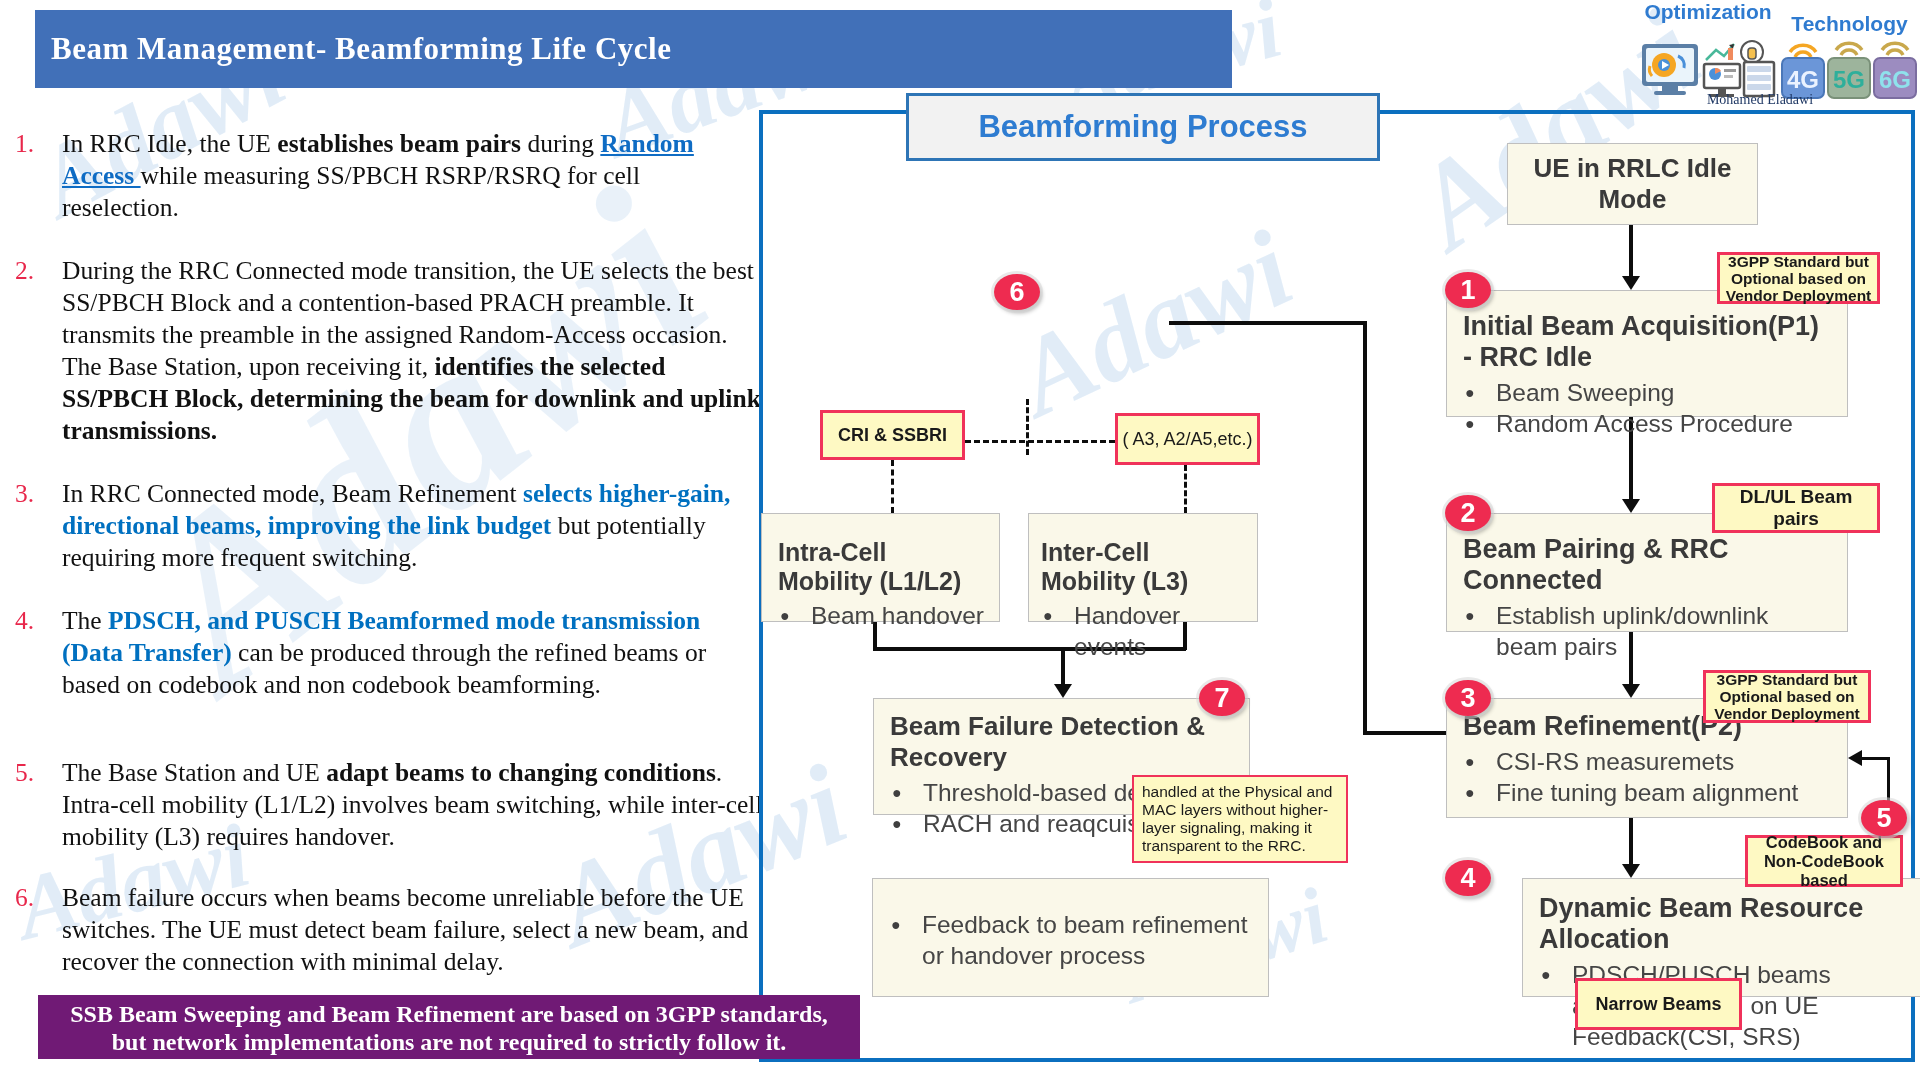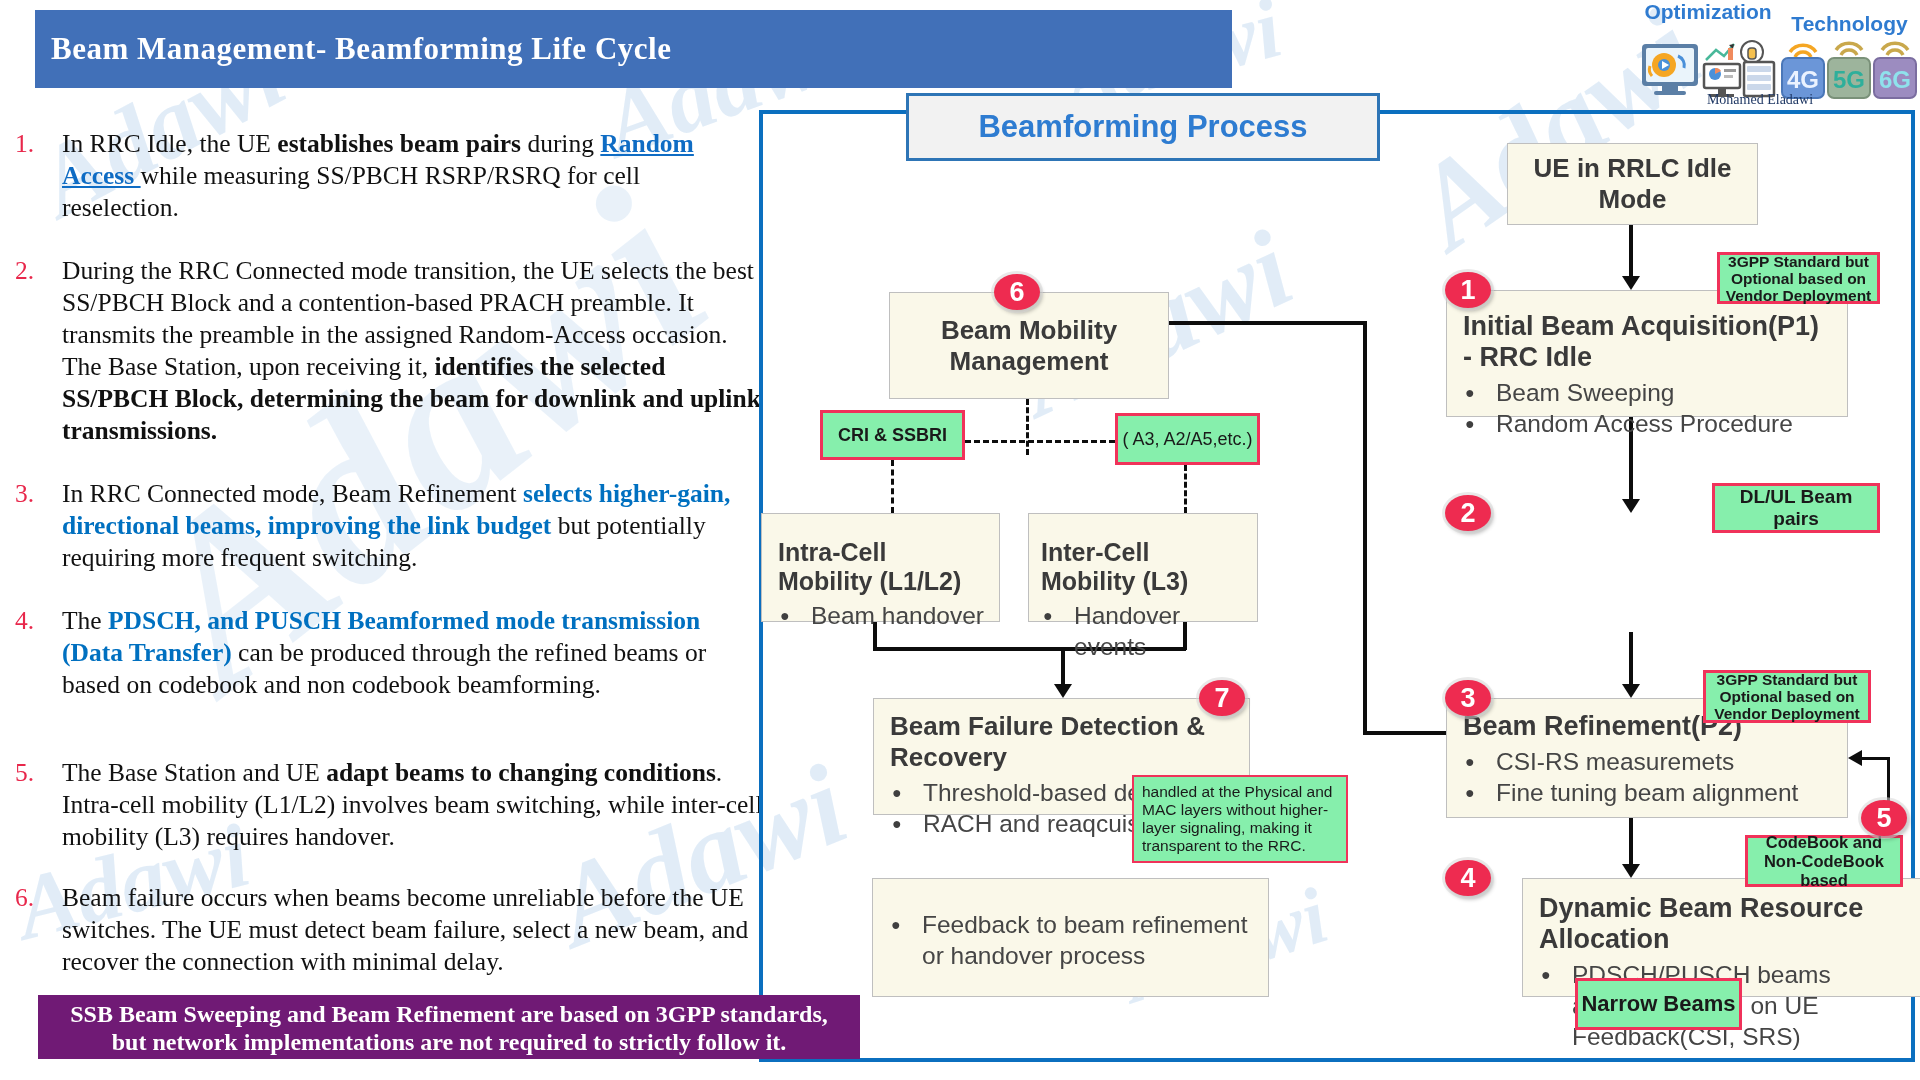--- a/index.html
+++ b/index.html
@@ -46,21 +46,21 @@
   .node li{position:relative;padding-left:33px;line-height:31px;}
   .node li::before{content:"●";position:absolute;left:2px;top:0;font-size:16px;color:#3F3F3F;}
   .padbox{padding:20px 14px 6px 16px;}
   .centerbox{display:flex;align-items:center;justify-content:center;text-align:center;}
 
   .badge{position:absolute;width:46px;height:36px;border-radius:50%;background:#EE2B50;
          color:#fff;font-weight:bold;font-size:27px;display:flex;align-items:center;
          justify-content:center;z-index:6;
          box-shadow:0 0 0 3px rgba(215,215,215,.55),2px 3px 4px rgba(0,0,0,.3);}
 
-  .redbox{position:absolute;background:#86efac;border:3px solid #F0325A;box-sizing:border-box;
+  .redbox{position:absolute;background:#fef9c3;border:3px solid #F0325A;box-sizing:border-box;
           z-index:5;display:flex;align-items:center;justify-content:center;text-align:center;
           color:#1a1a1a;}
   .redbox.bold{font-weight:bold;}
 
   
   .ln{position:absolute;background:#0d0d0d;z-index:2;}
   .dash-v{position:absolute;border-left:3.5px dashed #0d0d0d;z-index:2;}
   .dash-h{position:absolute;border-top:3.5px dashed #0d0d0d;z-index:2;}
   .ah-down{position:absolute;width:0;height:0;border-left:9px solid transparent;
            border-right:9px solid transparent;border-top:14px solid #0d0d0d;z-index:2;}
@@ -197,39 +197,42 @@
   </div>
 
   <div class="node padbox" style="left:1446px;top:290px;width:402px;height:127px;">
     <div class="nt">Initial Beam Acquisition(P1) - RRC Idle</div>
     <ul>
         <li>Beam Sweeping</li>
         <li>Random Access Procedure</li>
       </ul>
   </div>
 
+  <div class="node padbox" style="left:1446px;top:513px;width:402px;height:119px;">
+    <div class="nt">Beam Pairing &amp; RRC Connected</div>
+    <ul>
+        <li>Establish uplink/downlink beam pairs</li>
+      </ul>
+  </div>
 
   <div class="node padbox" style="left:1446px;top:698px;width:402px;height:120px;padding-top:12px;">
     <div class="nt">Beam Refinement(P2)</div>
     <ul>
         <li>CSI-RS measuremets</li>
         <li>Fine tuning beam alignment</li>
       </ul>
   </div>
 
   <div class="node padbox" style="left:1522px;top:878px;width:402px;height:119px;padding-top:14px;">
     <div class="nt">Dynamic Beam Resource Allocation</div>
     <ul>
         <li>PDSCH/PUSCH beams assigned based on UE Feedback(CSI, SRS)</li>
       </ul>
   </div>
 
-  <div class="node centerbox" style="left:889px;top:292px;width:280px;height:107px;">
-    <div class="nt" style="font-size:26px;">Beam Mobility Management</div>
-  </div>
 
   <div class="node padbox" style="left:761px;top:513px;width:239px;height:109px;padding-top:24px;">
     <div class="nt" style="font-size:25px;">Intra-Cell Mobility (L1/L2)</div>
     <ul>
         <li>Beam handover</li>
       </ul>
   </div>
 
   <div class="node padbox" style="left:1028px;top:513px;width:230px;height:109px;padding-top:24px;padding-left:12px;">
     <div class="nt" style="font-size:25px;">Inter-Cell Mobility (L3)</div>
@@ -257,21 +260,21 @@
   <div class="badge" style="left:1445px;top:680px;">3</div>
   <div class="badge" style="left:1445px;top:860px;">4</div>
   <div class="badge" style="left:1861px;top:800px;">5</div>
   <div class="badge" style="left:994px;top:274px;">6</div>
   <div class="badge" style="left:1199px;top:680px;">7</div>
 
   <div class="redbox bold" style="left:1717px;top:252px;width:163px;height:52px;font-size:15.5px;line-height:17px;">3GPP Standard but Optional based on Vendor Deployment</div>
   <div class="redbox bold" style="left:1712px;top:483px;width:168px;height:50px;font-size:19px;">DL/UL Beam pairs</div>
   <div class="redbox bold" style="left:1703px;top:670px;width:168px;height:53px;font-size:15.5px;line-height:17px;">3GPP Standard but Optional based on Vendor Deployment</div>
   <div class="redbox bold" style="left:1745px;top:835px;width:158px;height:52px;font-size:16.5px;line-height:19px;z-index:5;">CodeBook and Non-CodeBook based</div>
-  <div class="redbox bold" style="left:1575px;top:978px;width:167px;height:52px;font-size:22px;">Narrow Beams</div>
+  <div class="redbox bold" style="left:1575px;top:978px;width:167px;height:52px;font-size:18px;">Narrow Beams</div>
   <div class="redbox bold" style="left:820px;top:410px;width:145px;height:50px;font-size:18px;">CRI &amp; SSBRI</div>
   <div class="redbox" style="left:1115px;top:413px;width:145px;height:52px;font-size:18px;">( A3, A2/A5,etc.)</div>
   <div class="redbox" style="left:1132px;top:775px;width:216px;height:88px;font-size:15.5px;line-height:18px;border-width:2.5px;justify-content:flex-start;text-align:left;padding:12px 8px;z-index:5;">handled at the Physical and MAC layers without higher-layer signaling, making it transparent to the RRC.</div>
 
   <div class="ln" style="left:1629px;top:225px;width:4px;height:52px;"></div>
   <div class="ah-down" style="left:1622px;top:276px;"></div>
   <div class="ln" style="left:1629px;top:417px;width:4px;height:82px;"></div>
   <div class="ah-down" style="left:1622px;top:499px;"></div>
   <div class="ln" style="left:1629px;top:632px;width:4px;height:52px;"></div>
   <div class="ah-down" style="left:1622px;top:684px;"></div>

